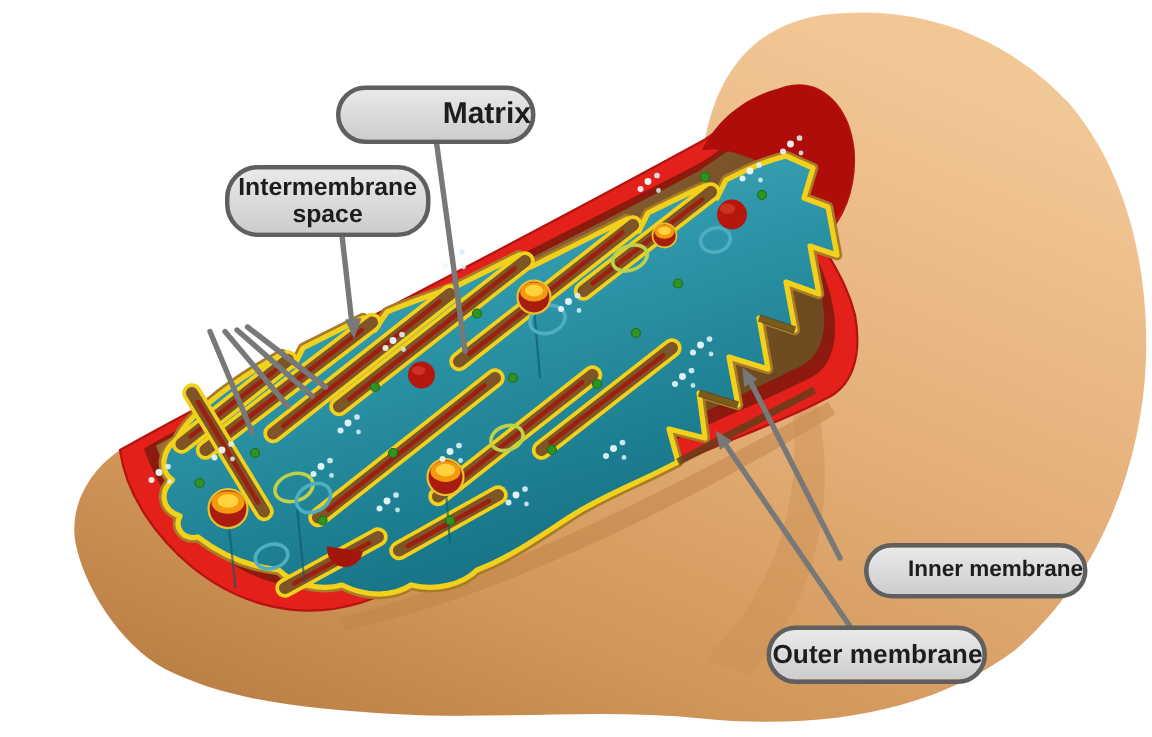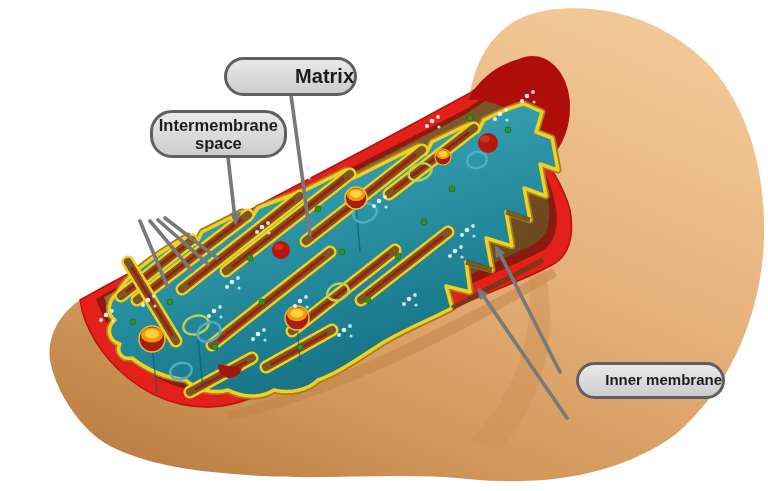--- a/index.html
+++ b/index.html
@@ -287,13 +287,16 @@
 
   <div class="pill" id="lbl-matrix">
     <span>Matrix</span>
   </div>
   <div class="pill" id="lbl-intermembrane">
     <span>Intermembrane space</span>
   </div>
   <div class="pill" id="lbl-inner">
     <span>Inner membrane</span>
   </div>
+  <div class="pill" id="lbl-outer">
+    <span>Outer membrane</span>
+  </div>
 </div>
 
 </body></html>

